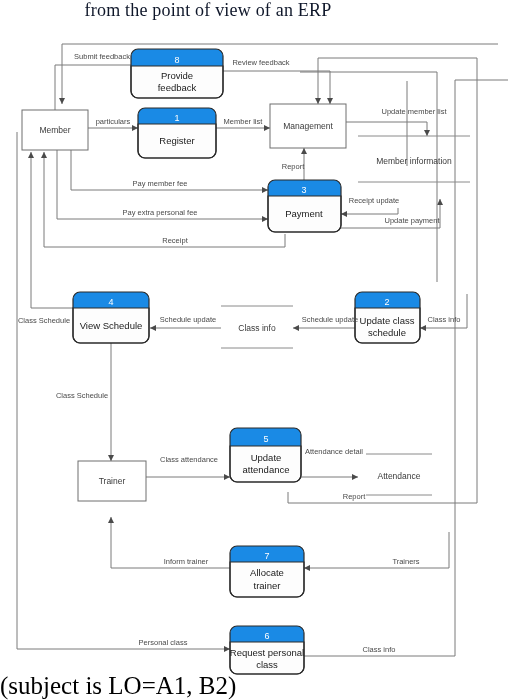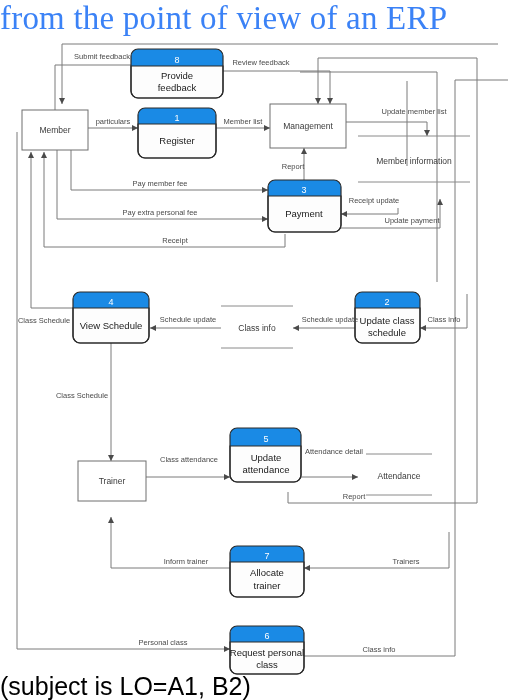--- a/index.html
+++ b/index.html
@@ -20,31 +20,31 @@
     height: 700px;
     background: #ffffff;
   }
   .heading {
     position: absolute;
     left: 0;
     top: 0;
     width: 416px;
     text-align: center;
     font-family: "Liberation Serif", serif;
-    font-size: 33px;
-    color: #3b82f6;
+    font-size: 18px;
+    color: #0f172a;
     letter-spacing: 0.2px;
     white-space: nowrap;
   }
   .footer-text {
     position: absolute;
     left: 0;
     top: 672px;
     width: 508px;
-    font-family: Liberation Sans, sans-serif;
+    font-family: Liberation Serif, serif;
     font-size: 25px;
     color: #000000;
     white-space: nowrap;
     overflow: hidden;
   }
   #diagram {
     position: absolute;
     left: 0;
     top: 36px;
     width: 508px;

